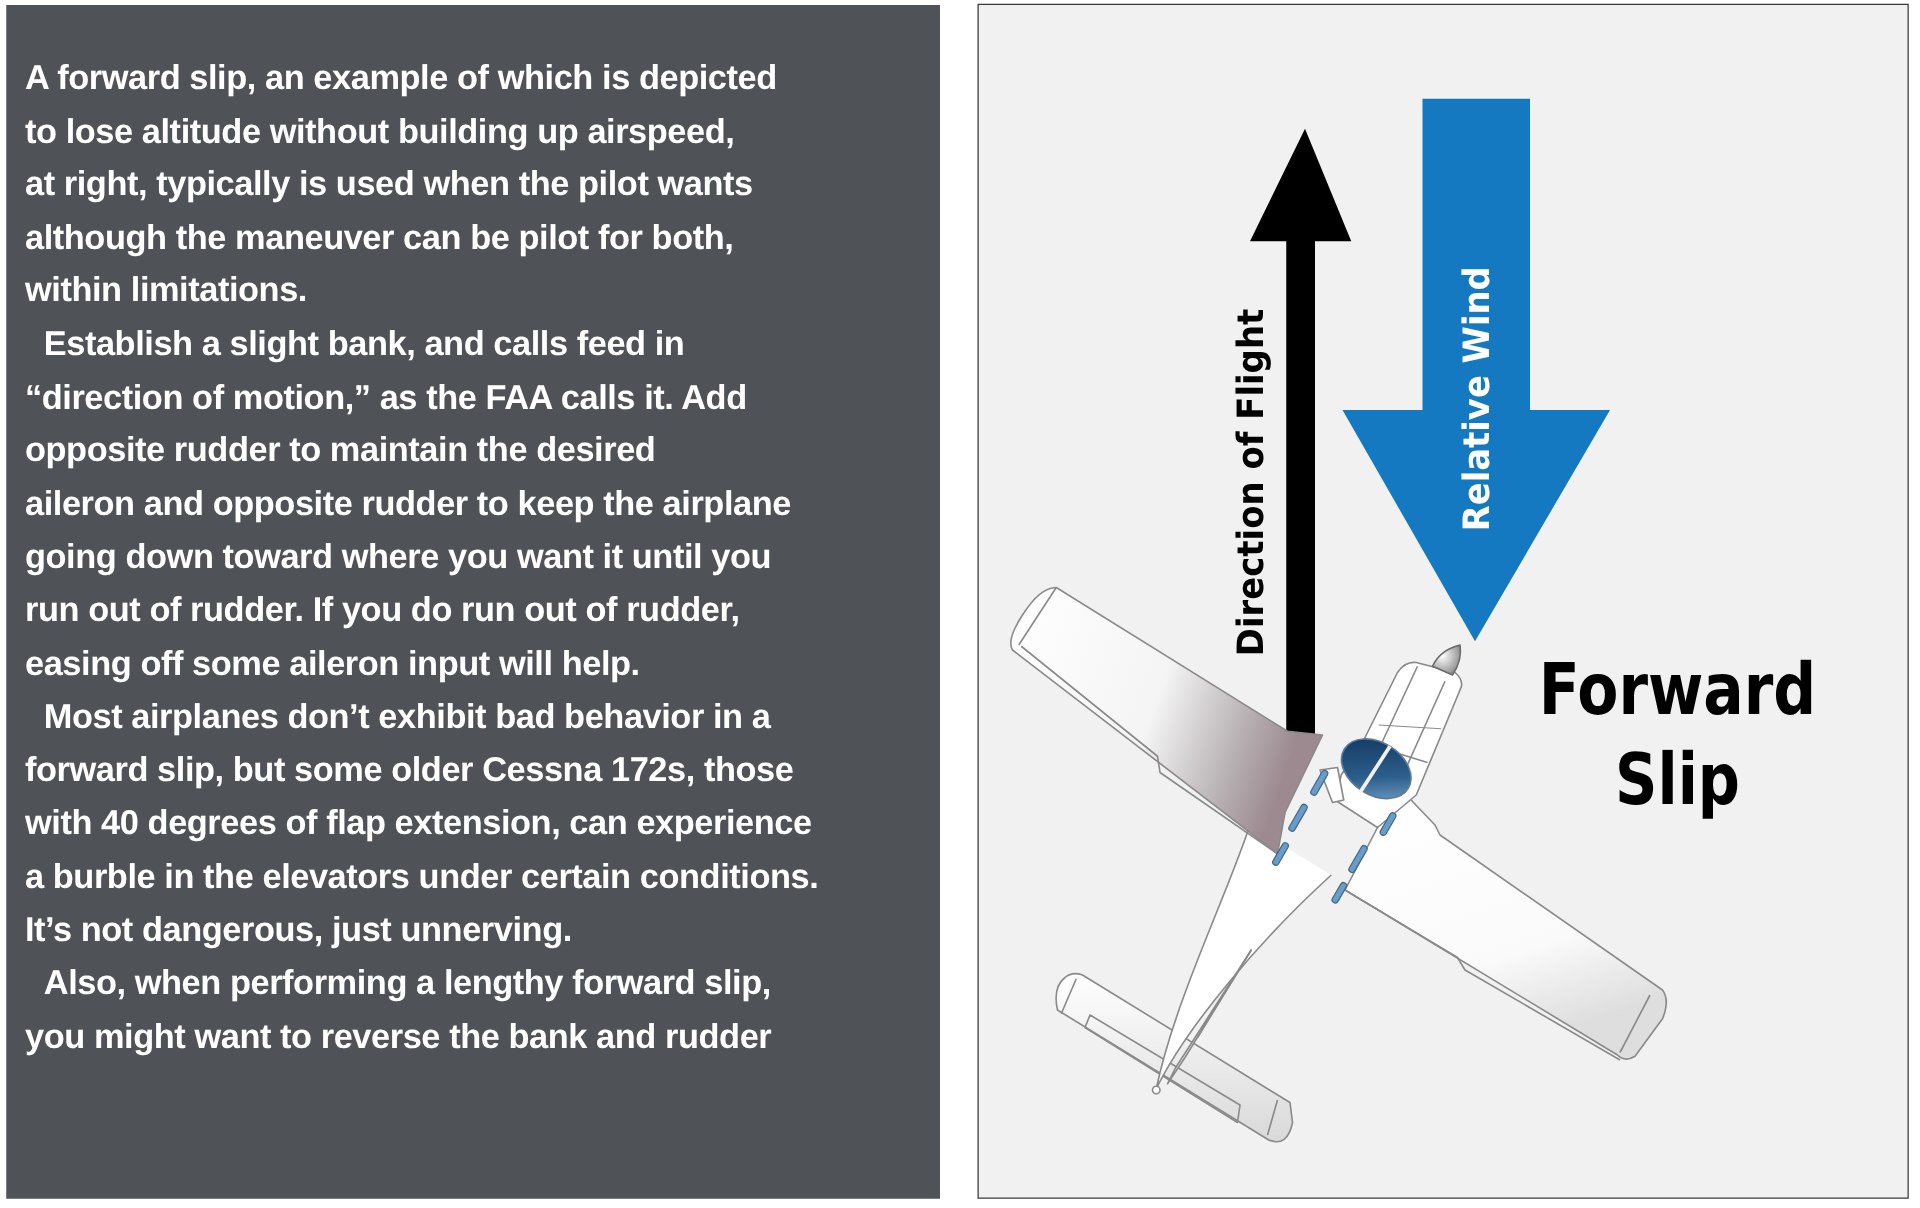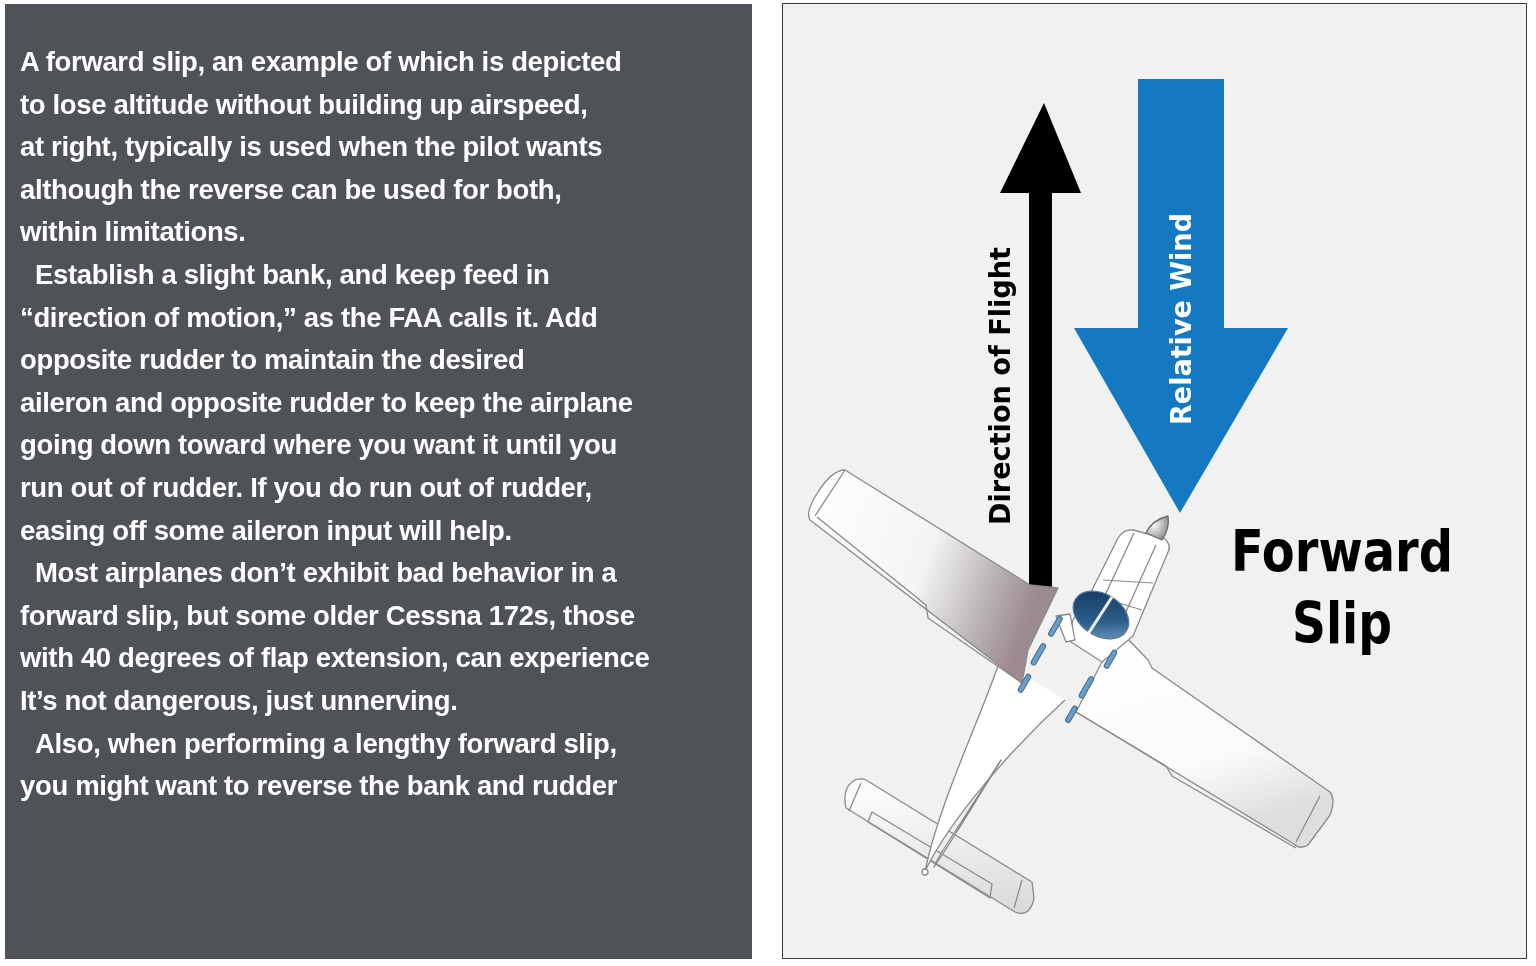--- a/index.html
+++ b/index.html
@@ -26,34 +26,35 @@
 </style>
 </head>
 <body>
 
 <div class="text-panel">
   <div class="article">
 
     <span class="line">A forward slip, an example of which is depicted</span>
     <span class="line">to lose altitude without building up airspeed,</span>
     <span class="line">at right, typically is used when the pilot wants</span>
-    <span class="line">although the reverse can be used for both,</span>
+    <span class="line">although the maneuver can be pilot for both,</span>
     <span class="line">within limitations.</span>
 
-    <span class="line indent">Establish a slight bank, and keep feed in</span>
+    <span class="line indent">Establish a slight bank, and calls feed in</span>
     <span class="line">“direction of motion,” as the FAA calls it. Add</span>
     <span class="line">opposite rudder to maintain the desired</span>
     <span class="line">aileron and opposite rudder to keep the airplane</span>
     <span class="line">going down toward where you want it until you</span>
     <span class="line">run out of rudder. If you do run out of rudder,</span>
     <span class="line">easing off some aileron input will help.</span>
 
     <span class="line indent">Most airplanes don’t exhibit bad behavior in a</span>
     <span class="line">forward slip, but some older Cessna 172s, those</span>
     <span class="line">with 40 degrees of flap extension, can experience</span>
+    <span class="line">a burble in the elevators under certain conditions.</span>
     <span class="line">It’s not dangerous, just unnerving.</span>
 
     <span class="line indent">Also, when performing a lengthy forward slip,</span>
     <span class="line">you might want to reverse the bank and rudder</span>
   </div>
 </div>
 
 <div class="diagram-panel"></div>
 
 <svg class="figure" viewBox="0 0 1536 966" xmlns="http://www.w3.org/2000/svg">

